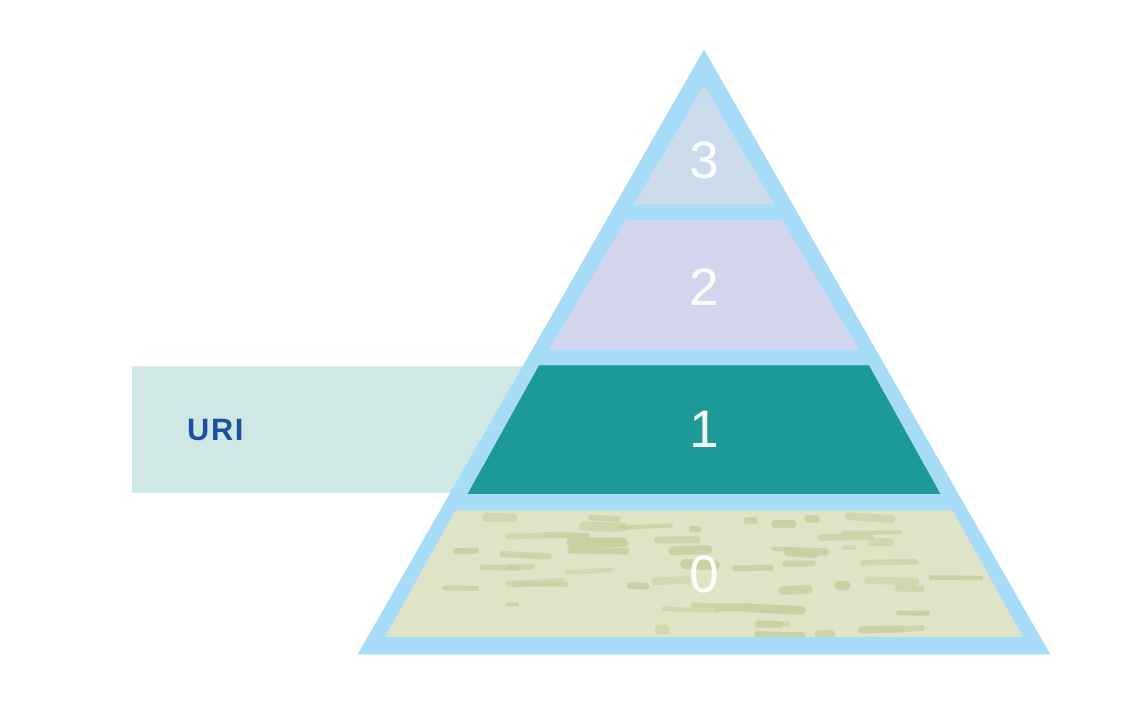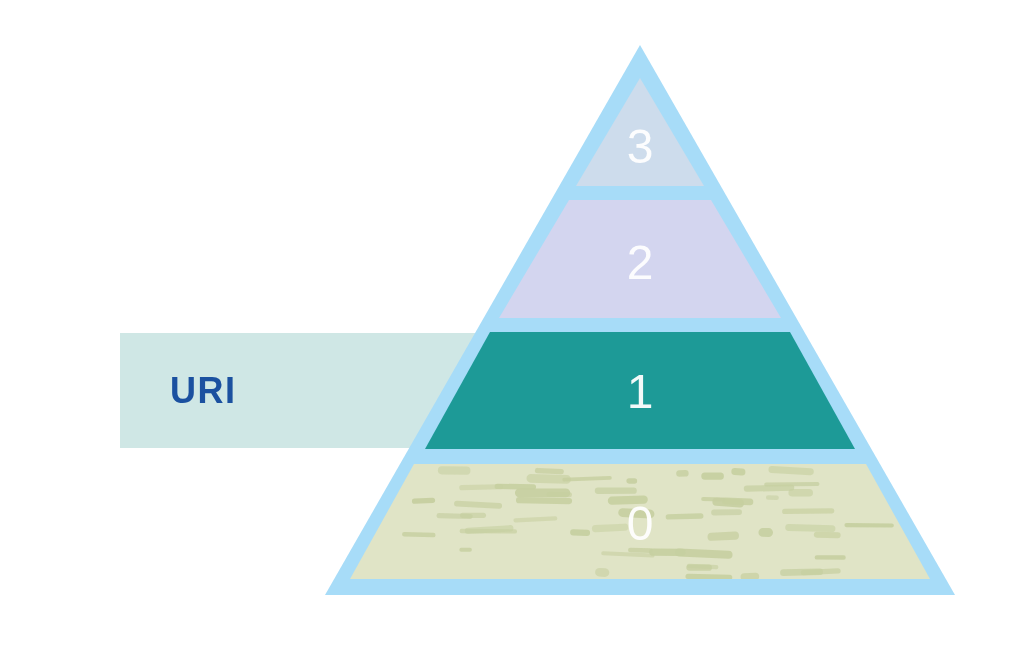--- a/index.html
+++ b/index.html
@@ -20,21 +20,21 @@
     left: 120px;
     top: 333px;
     width: 360px;
     height: 115px;
     display: flex;
     align-items: center;
     z-index: 1;
   }
   .callout-label {
     padding-left: 50px;
-    font-size: 36px;
+    font-size: 28px;
     font-weight: 600;
     letter-spacing: 1.5px;
   }
   .pyramid-svg {
     position: absolute;
     left: 0;
     top: 0;
     z-index: 2;
   }
 </style>

